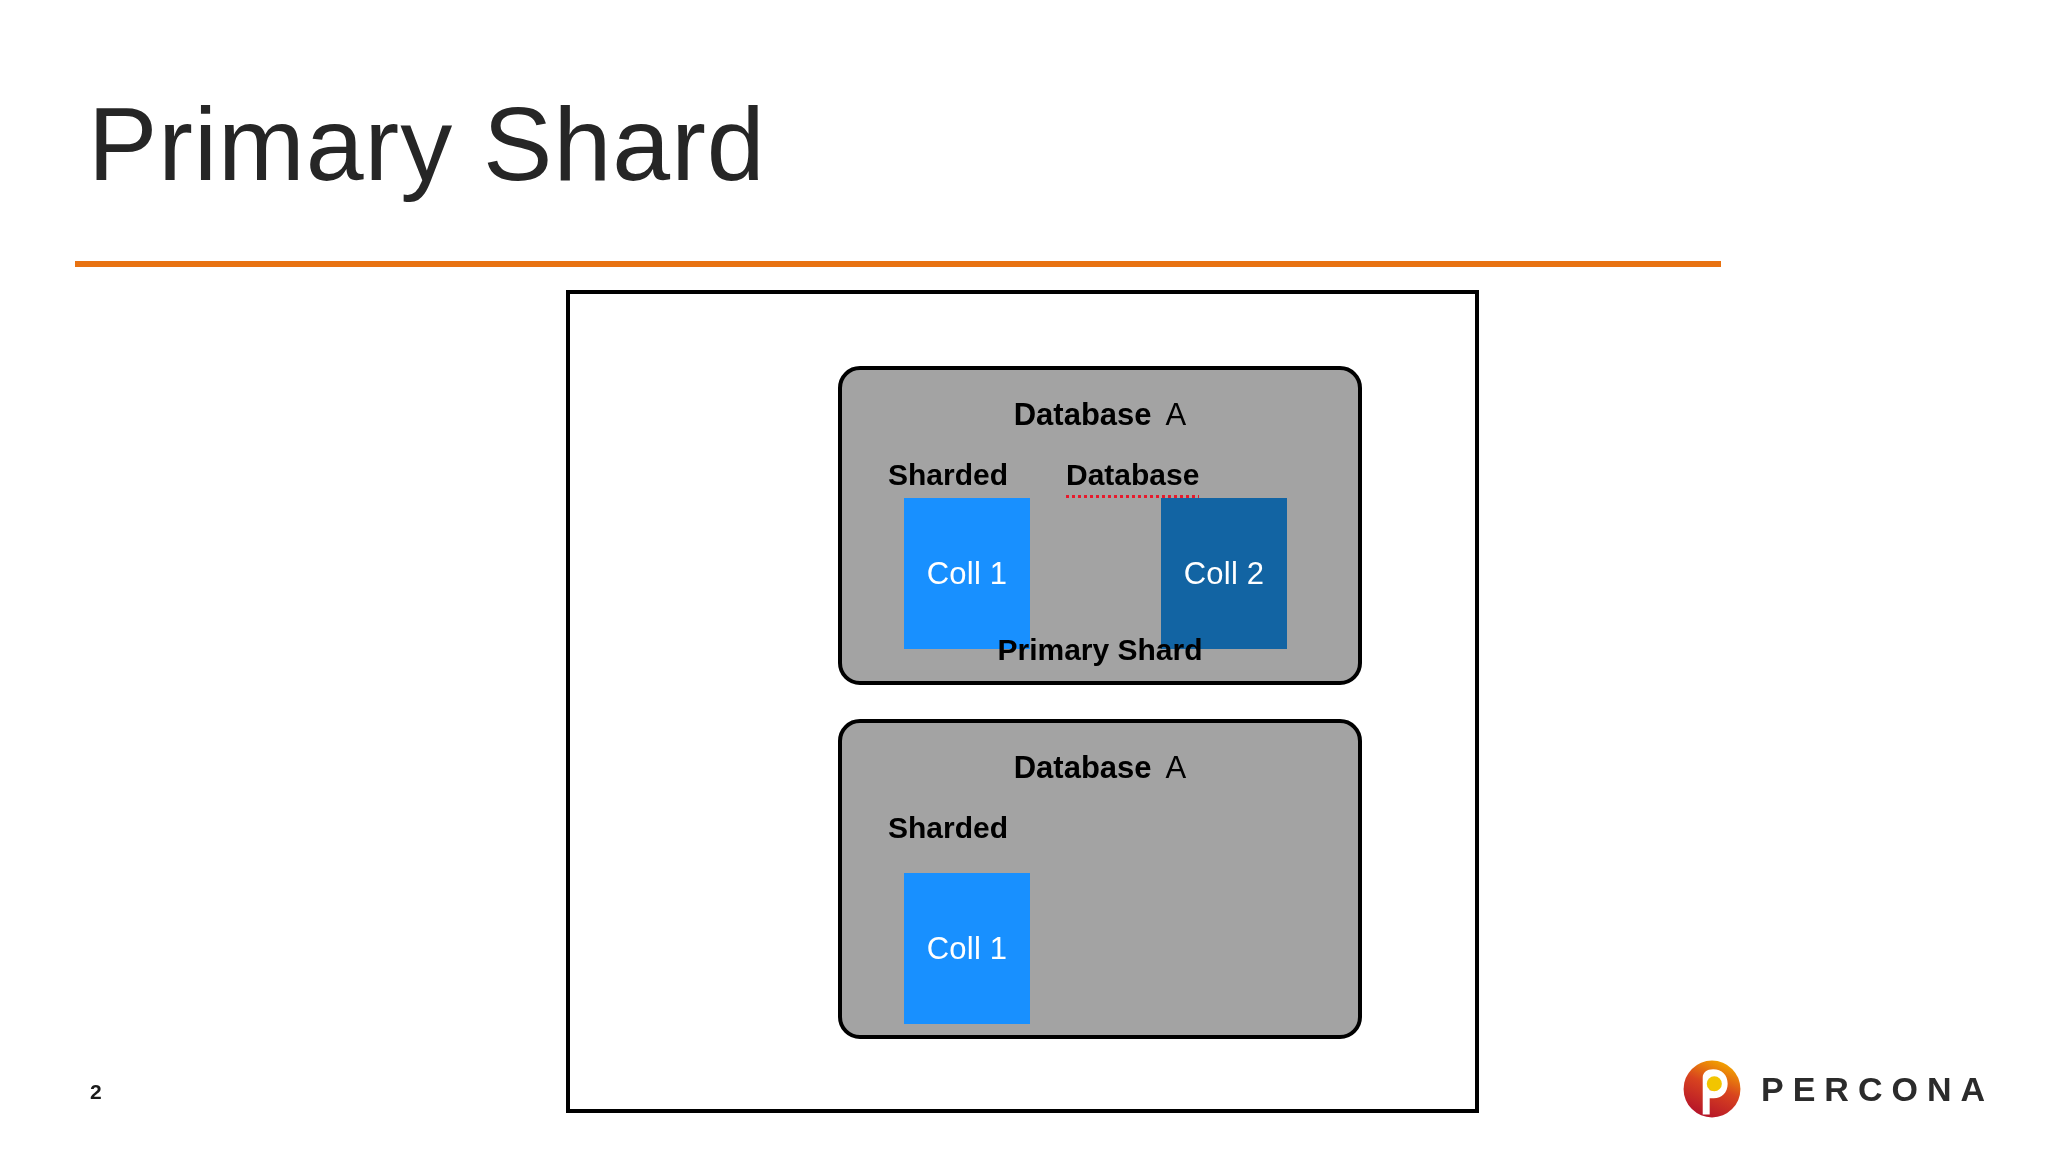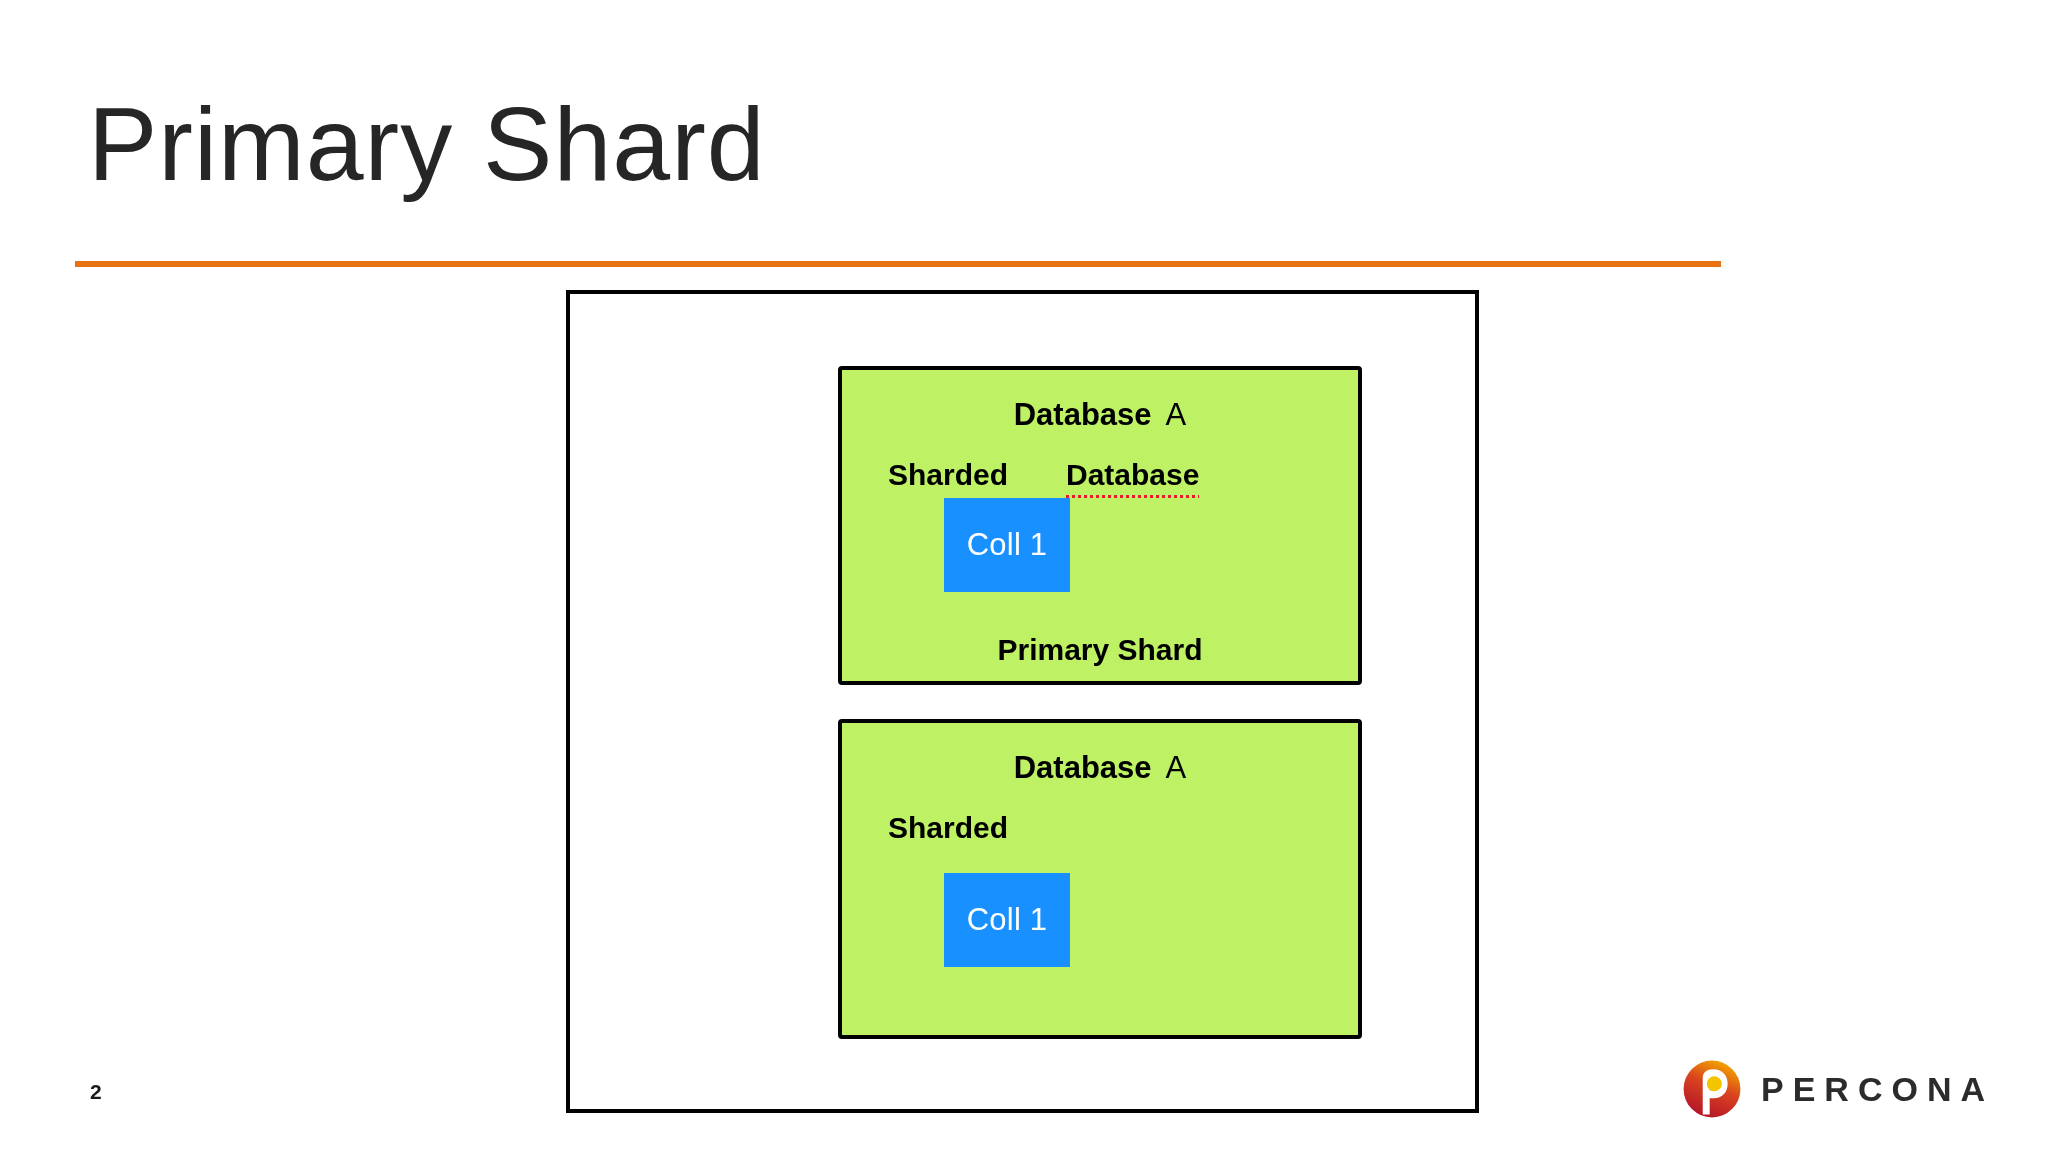--- a/index.html
+++ b/index.html
@@ -69,23 +69,23 @@
     color: #000000;
     letter-spacing: 0.3px;
     white-space: nowrap;
   }
   .shard-label.one  { left: 640px; top: 513px; }
   .shard-label.two  { left: 640px; top: 868px; }
 
   
   .db-box {
     position: absolute;
-    background: #bef264;
+    background: #a3a3a3;
     border: 4px solid #000000;
-    border-radius: 4px;
+    border-radius: 22px;
     box-sizing: border-box;
   }
   .db-box.shard1 { left: 838px; top: 366px;  width: 524px; height: 319px; }
   .db-box.shard2 { left: 838px; top: 719px;  width: 524px; height: 320px; }
 
   .db-title {
     position: absolute;
     left: 0;
     right: 0;
     text-align: center;
@@ -129,29 +129,28 @@
       to right,
       #E8192C 0px, #E8192C 3px,
       rgba(0,0,0,0) 3px, rgba(0,0,0,0) 6px
     );
   }
 
   
   .coll-box {
     position: absolute;
     width: 126px;
-    height: 94px;
+    height: 151px;
     display: flex;
     align-items: center;
     justify-content: center;
     font-size: 31px;
     font-weight: normal;
     color: #ffffff;
     letter-spacing: 0.2px;
-    margin-left: 40px;
   }
   .coll-box.c1a { left: 62px;  top: 128px; background: #1890FF; }
   .coll-box.c2a { left: 319px; top: 128px; background: #1264A3; }
   .coll-box.c1b { left: 62px;  top: 150px; background: #1890FF; }
 
   .primary-shard-note {
     position: absolute;
     left: 0;
     right: 0;
     text-align: center;
@@ -205,20 +204,21 @@
   </div>
 
   <div class="section-label sharded-1">Sharded</div>
 
   <div class="section-label unsharded-1">
     <span class="spell-underline">Database</span>
   </div>
 
   <div class="coll-box c1a">Coll 1</div>
 
+  <div class="coll-box c2a">Coll 2</div>
 
   <div class="primary-shard-note">Primary Shard</div>
 </div>
 
 <div class="db-box shard2">
 
   <div class="db-title">
     <span>Database</span><span class="db-suffix">A</span>
   </div>
 

